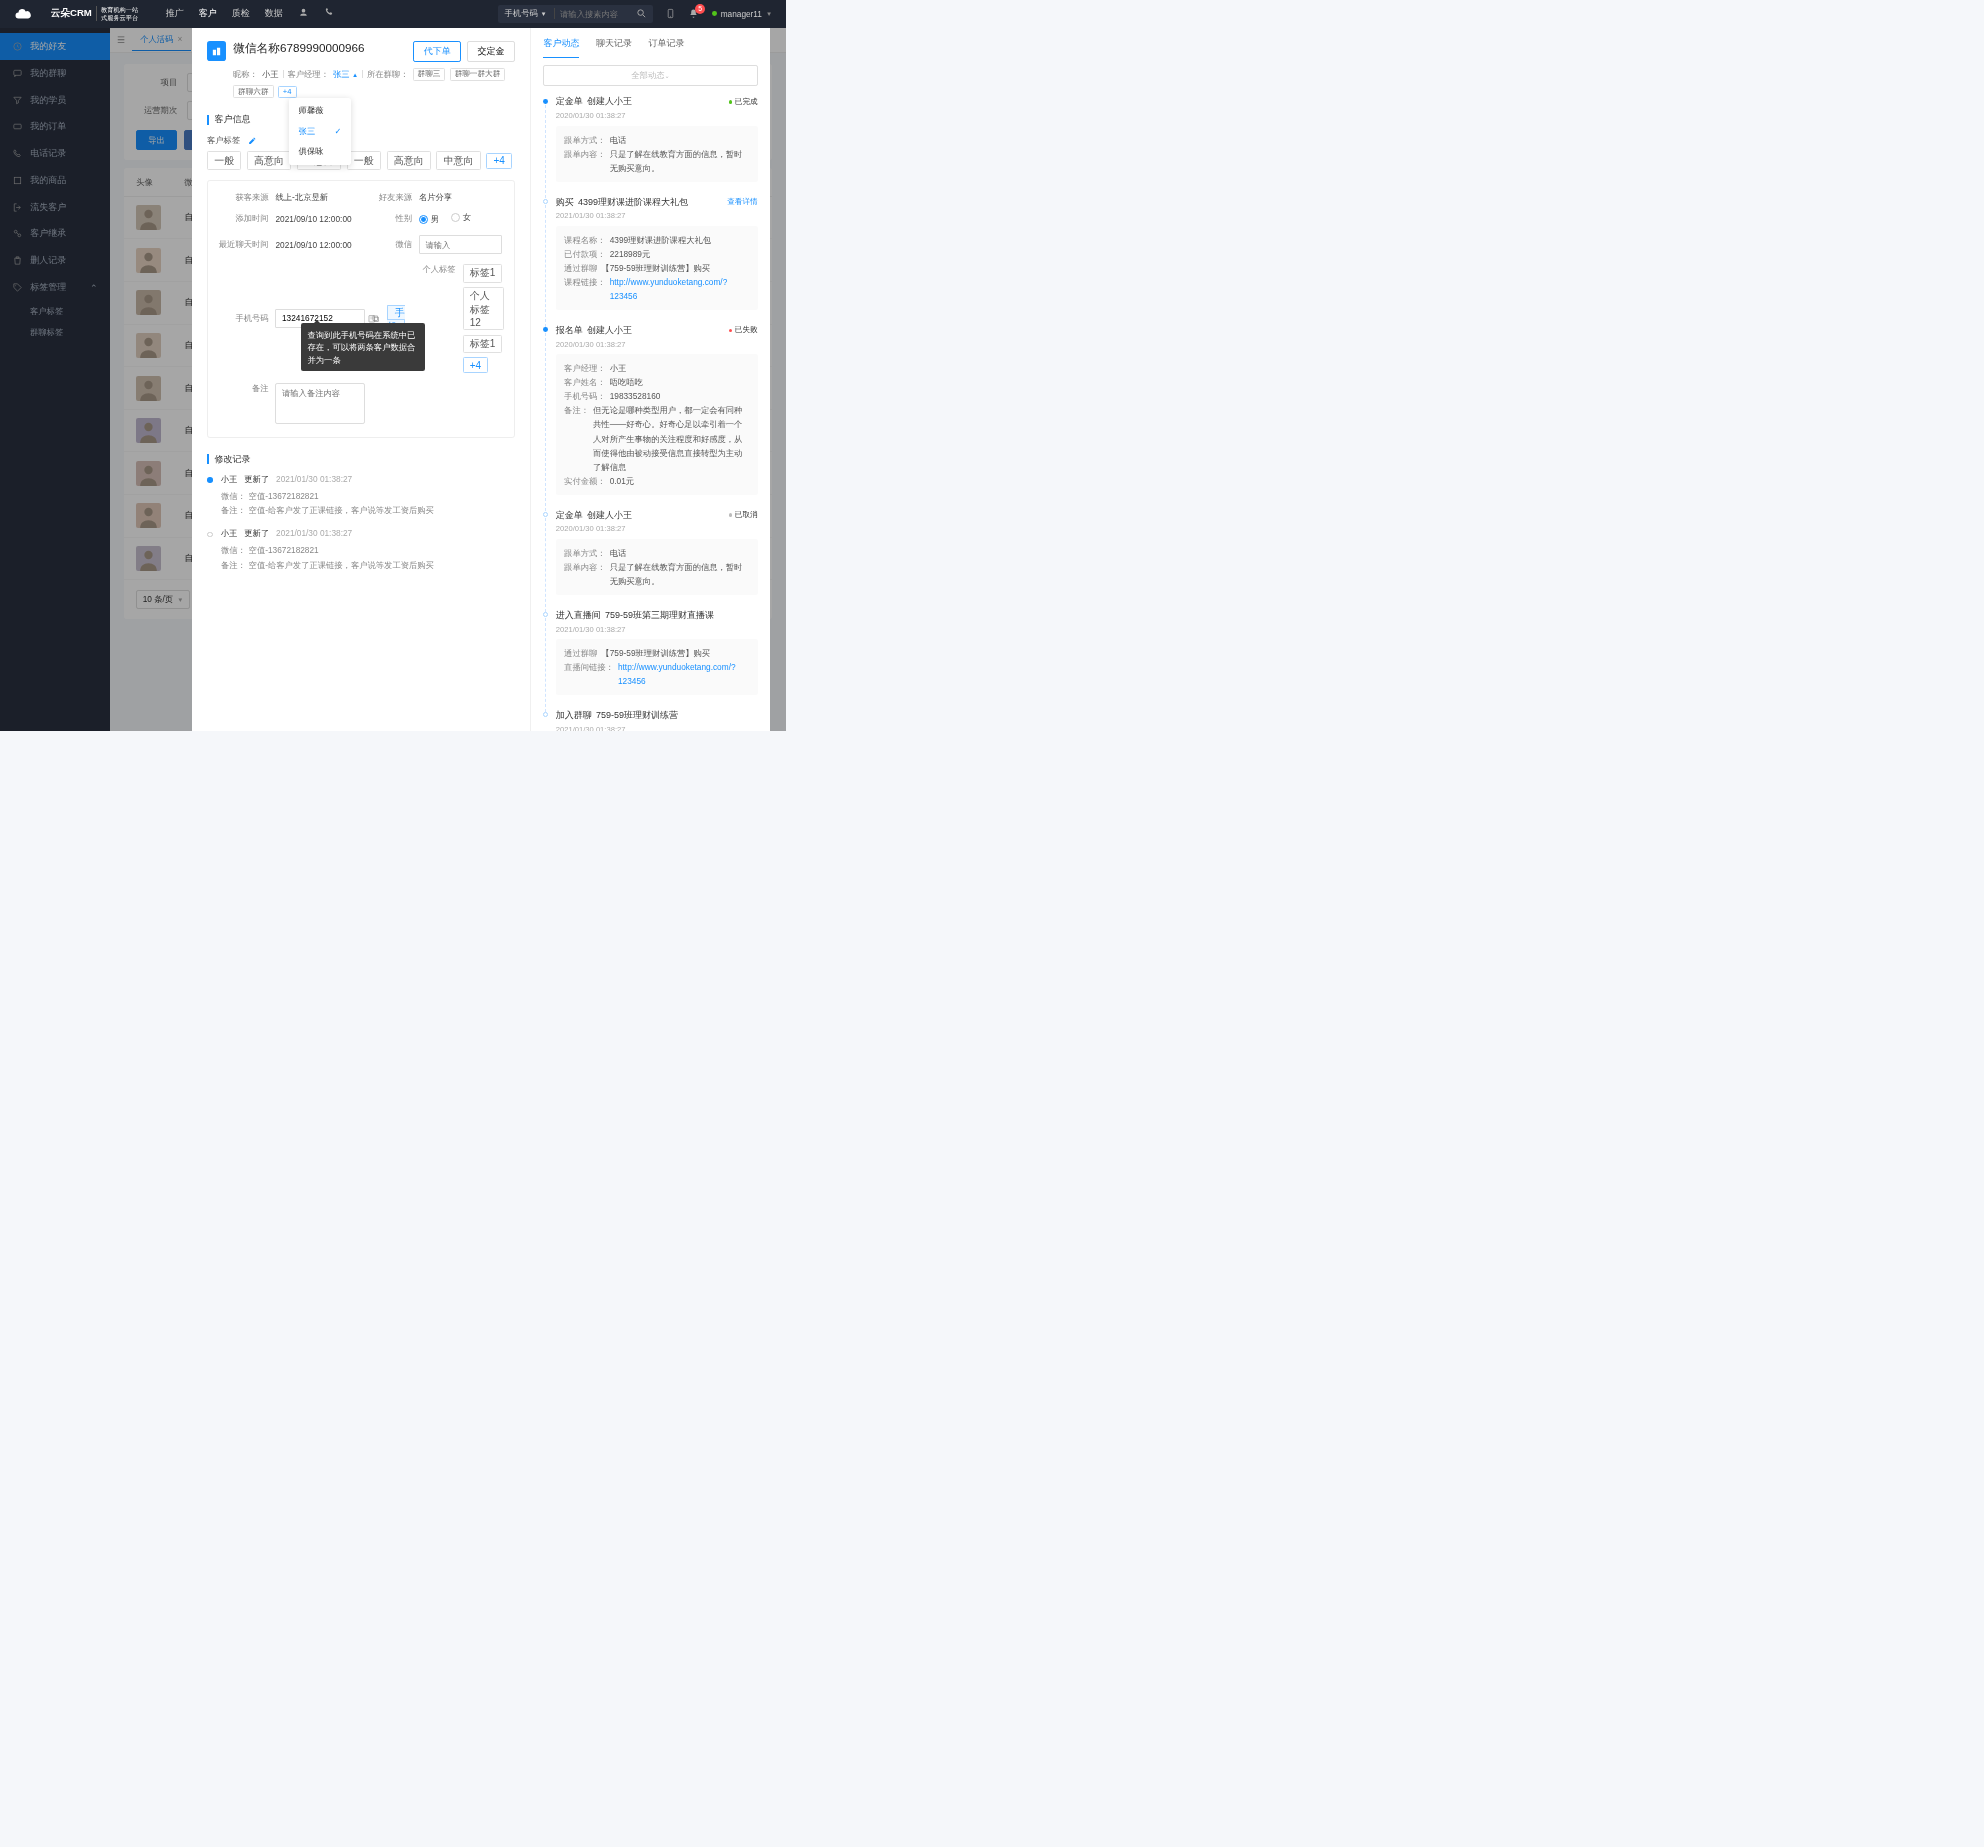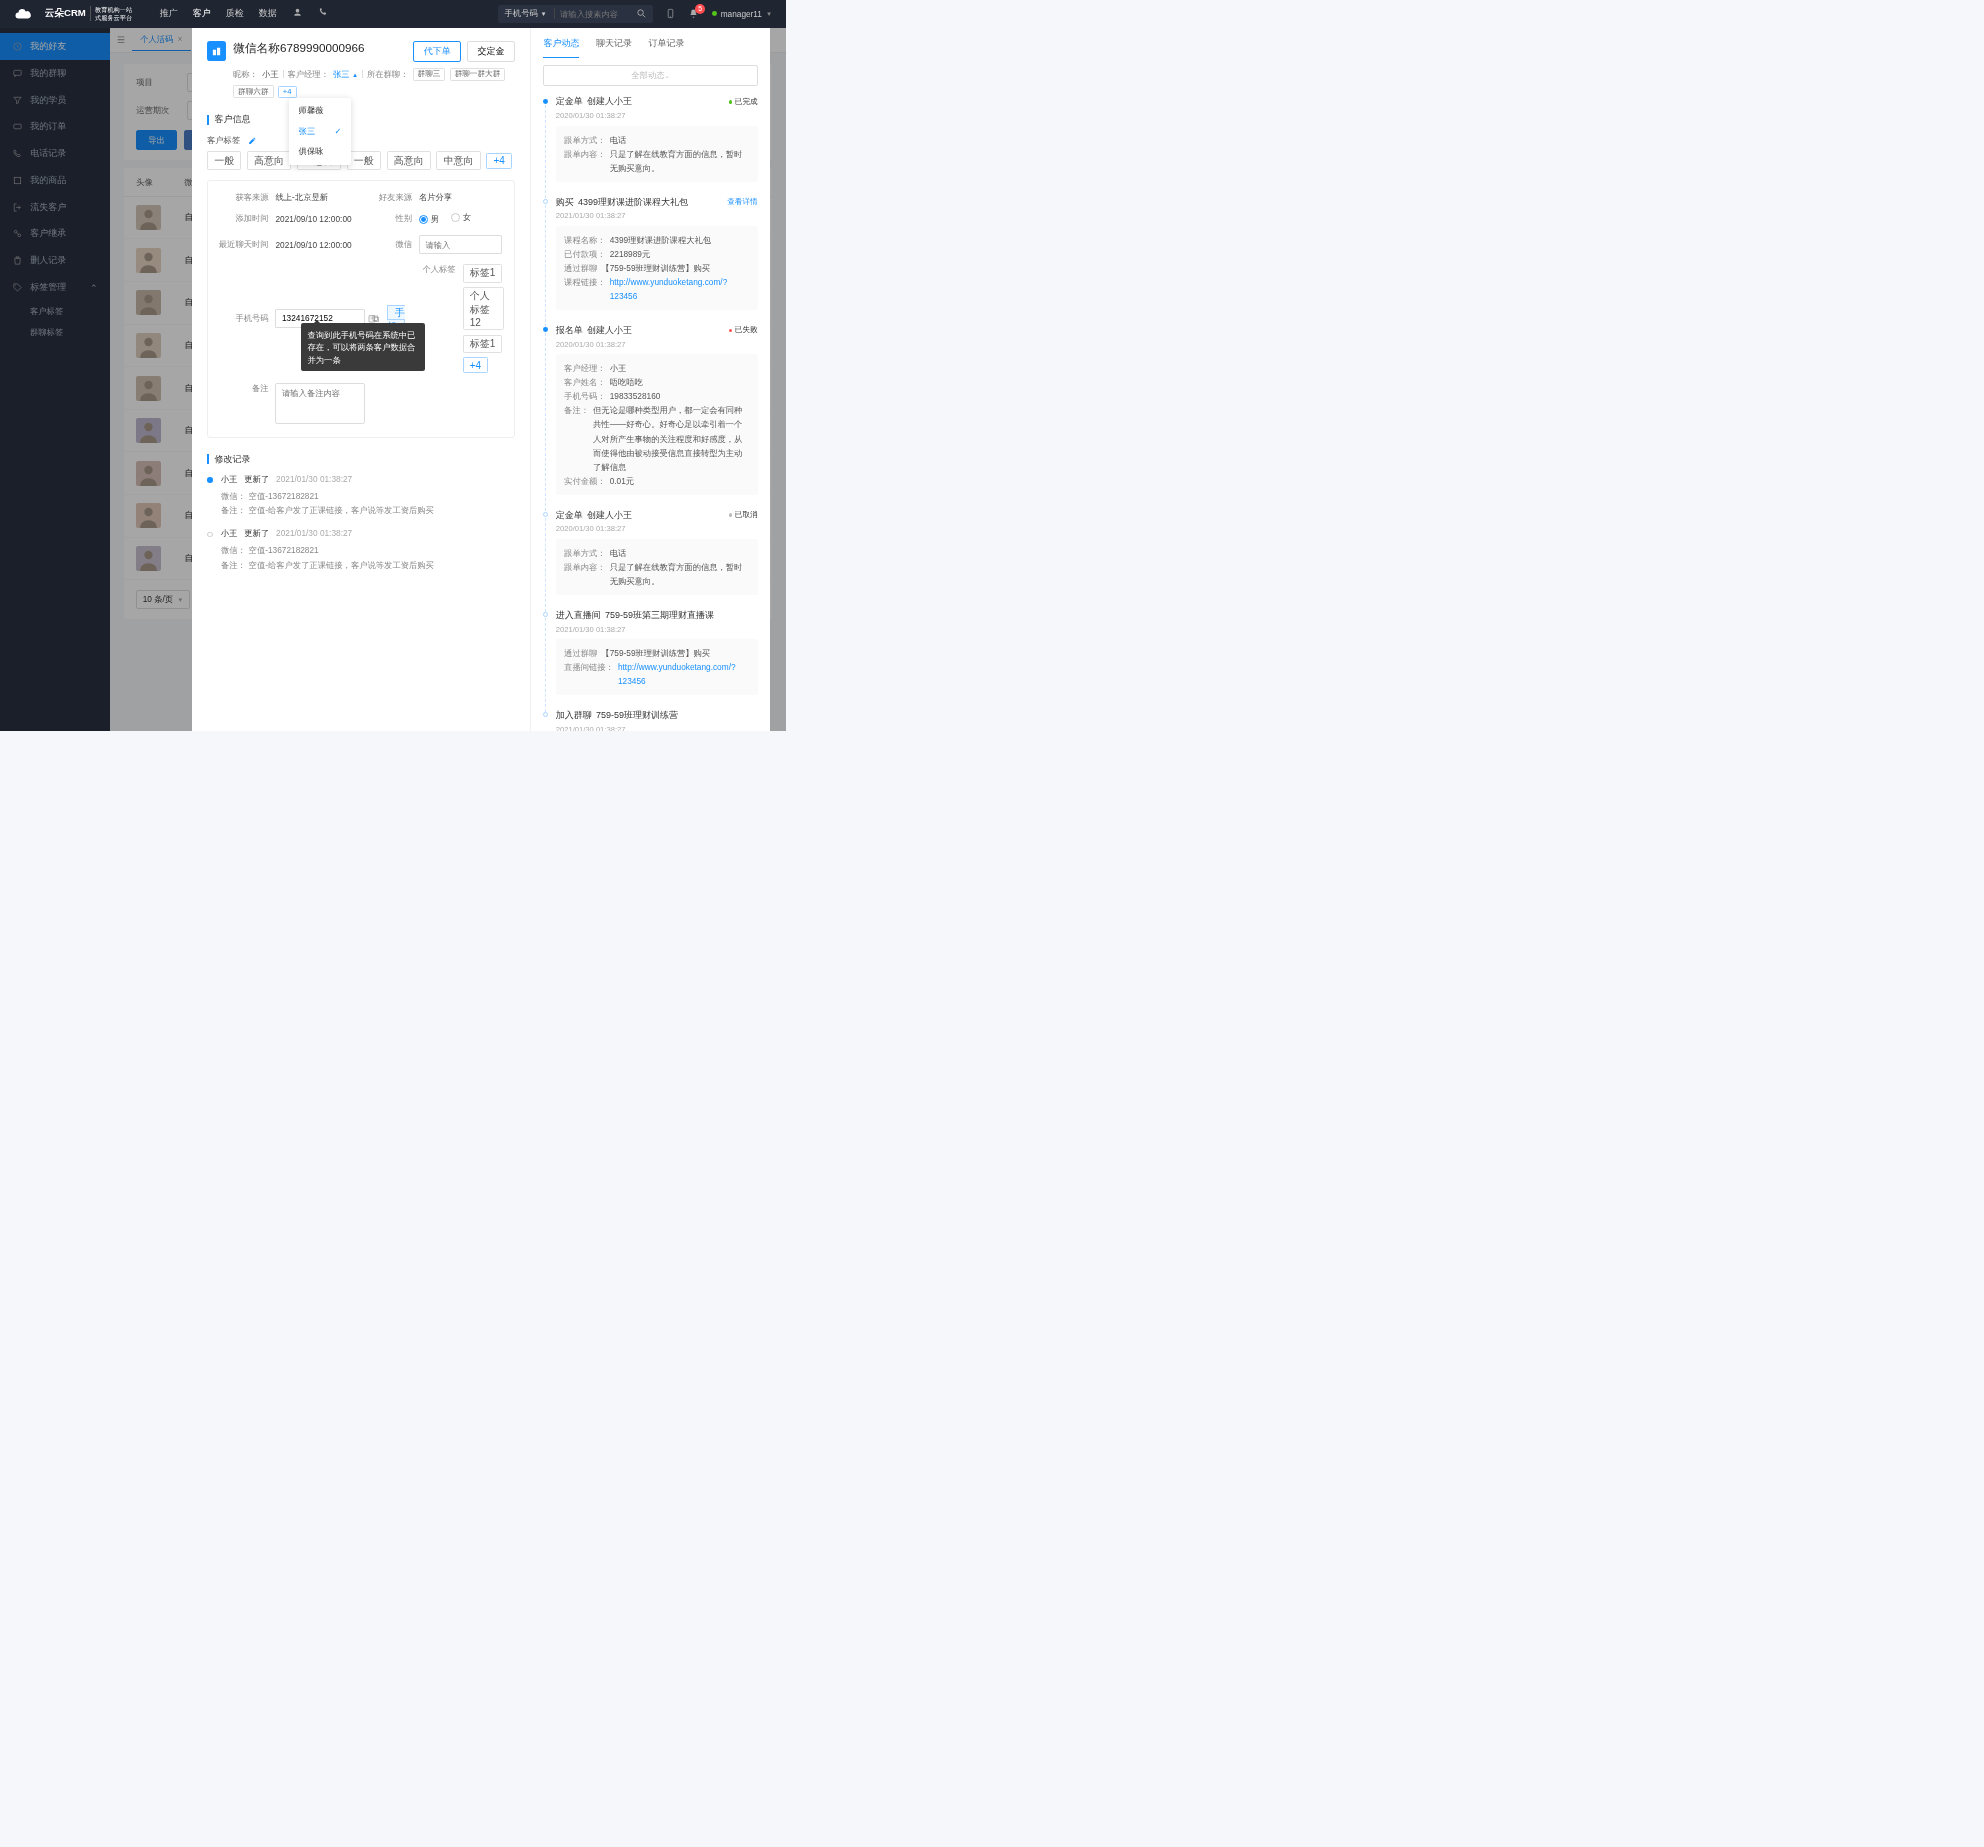--- a/index.html
+++ b/index.html
@@ -28,21 +28,21 @@
 .sb-chev{margin-left:auto}
 .main{position:absolute;top:27.6px;left:110px;right:0;bottom:0;background:#f5f7fa}
 .tabs-row{height:25px;background:#fff;display:flex;align-items:center;padding-left:6.9px;border-bottom:0.7px solid #eee}
 .ham{margin-right:6.9px;color:#888}
 .tab{padding:0 8.3px;height:23px;display:flex;align-items:center;gap:4.1px;font-size:8.3px;border-bottom:1.4px solid transparent}
 .tab.active{border-bottom-color:#1890ff;color:#1890ff}
 .tab-x{color:#aaa;cursor:pointer}
 .content{padding:11px 13.8px}
 .filters{background:#fff;padding:9.6px 12.4px;border-radius:2.8px}
 .frow{display:flex;align-items:center;gap:9.6px;margin-bottom:8.3px}
-.flabel{width:41px;color:#666;font-size:8.3px}
+.flabel{width:41px;text-align:right;color:#666;font-size:8.3px}
 .fsel{border:0.7px solid #ddd;border-radius:2.1px;height:19.3px;padding:0 5.5px;width:110px;color:#bbb;font-size:8.3px;display:flex;align-items:center;justify-content:space-between}
 .actions{display:flex;gap:6.9px;margin-top:9.6px}
 .btn{height:20.7px;padding:0 11px;border-radius:2.1px;border:0.7px solid #ddd;background:#fff;font-size:8.3px;cursor:pointer;display:flex;align-items:center}
 .btn.pri{background:#1890ff;border-color:#1890ff;color:#fff}
 .table{background:#fff;margin-top:8.3px;border-radius:2.8px}
 .th{display:flex;padding:8.3px 12.4px;color:#666;font-size:8.3px;border-bottom:0.7px solid #f0f0f0}
 .th>div:first-child{width:48px}
 .tr{display:flex;align-items:center;padding:8.3px 12.4px;border-bottom:0.7px solid #f7f7f7}
 .avatar{width:25px;height:25px;border-radius:2.1px;background:#e8e8e8;margin-right:23.4px;display:flex;align-items:center;justify-content:center;overflow:hidden}
 .pager{padding:9.6px 12.4px}
@@ -131,21 +131,21 @@
 svg{display:block}
 </style>
 </head>
 <body>
 
 <div class="topbar">
   <div class="logo">
     <svg class="icn" style="width:18px;height:18px;color:#fff" viewBox="0 0 24 24">
         <path fill="currentColor" d="M19 18H6a4 4 0 010-8 5 5 0 019.6-1.5A4.5 4.5 0 0119 18z"></path>
       </svg>
-    <span style="margin-left:13px"><span class="logo-text">云朵CRM</span></span>
+    <span style="margin-left:19px"><span class="logo-text">云朵CRM</span></span>
     <span class="logo-sub"><span>教育机构一站</span><br><span>式服务云平台</span></span>
   </div>
   <div class="topnav">
     <span>推广</span>
     <span class="active">客户</span>
     <span>质检</span>
     <span>数据</span>
     <span>
         <svg class="icn" viewBox="0 0 24 24">
           <path fill="currentColor" d="M12 12a4 4 0 100-8 4 4 0 000 8zm0 2c-4 0-7 2-7 4v1h14v-1c0-2-3-4-7-4z"></path>

